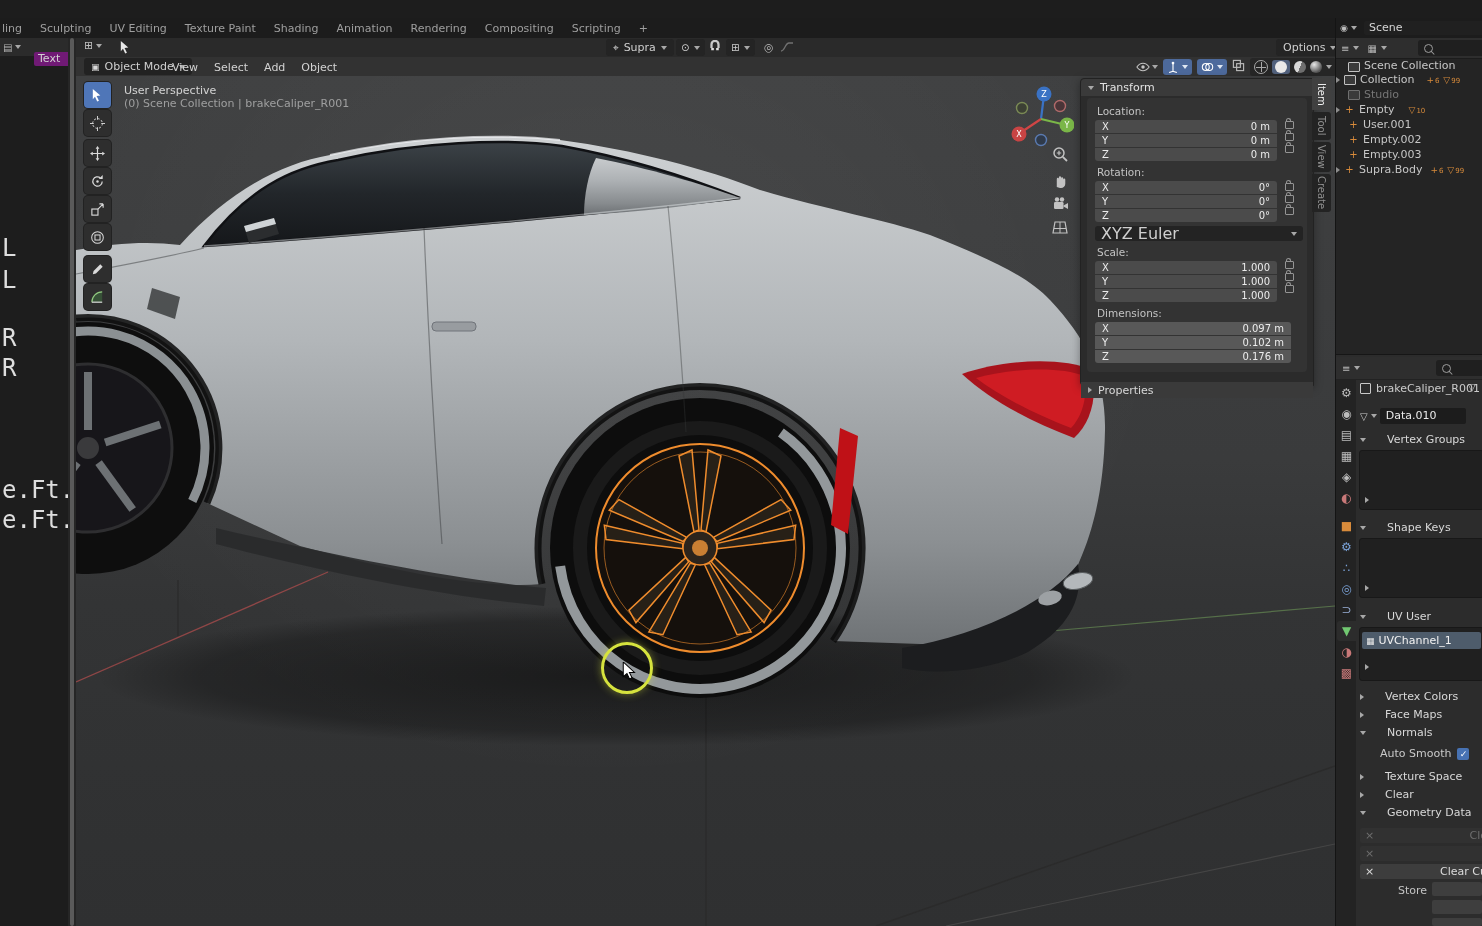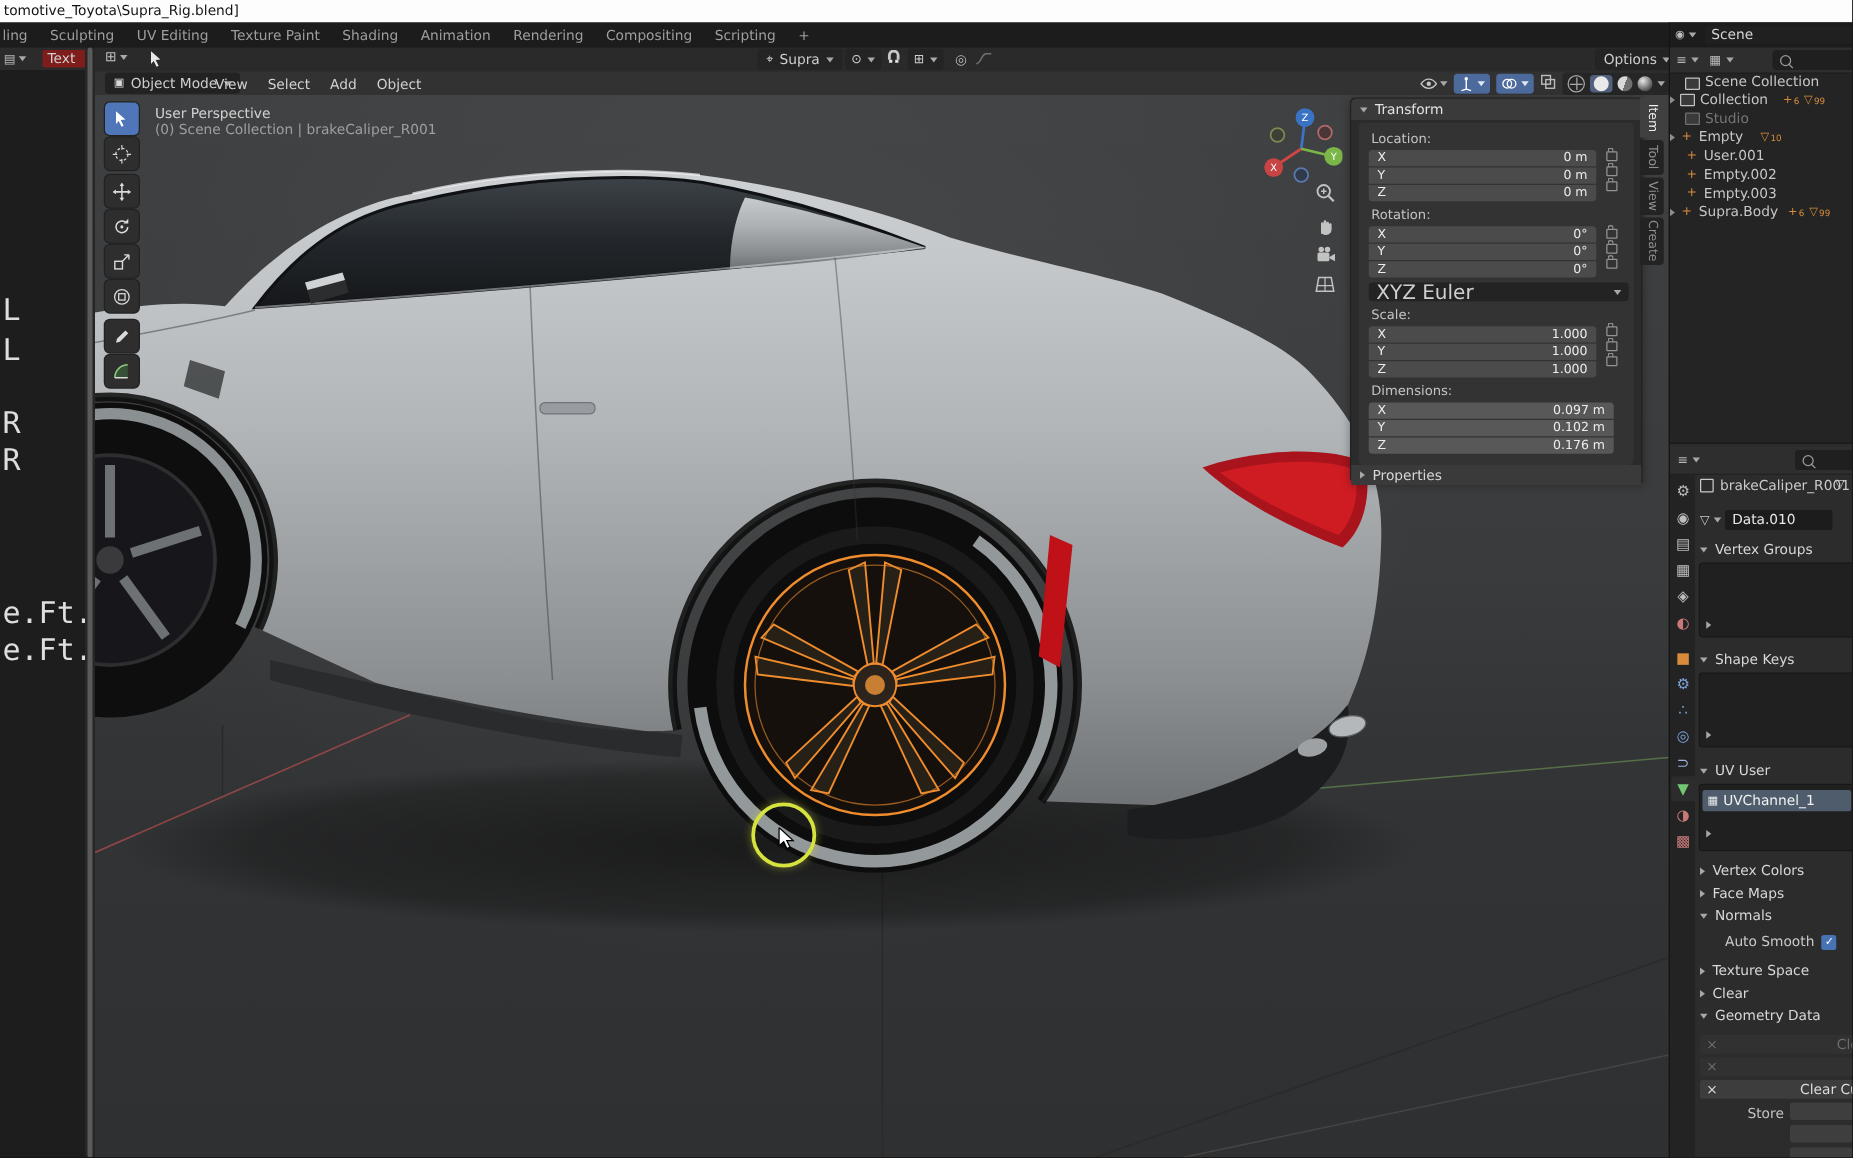--- a/index.html
+++ b/index.html
@@ -35,21 +35,21 @@
   .search{background:#1f1f1f;border-radius:3px;height:16px;display:flex;align-items:center;padding:0 6px;gap:5px;}
   .mag{width:7px;height:7px;border:1.3px solid #9c9c9c;border-radius:50%;position:relative;display:inline-block;}
   .mag:after{content:"";position:absolute;width:4.5px;height:1.3px;background:#9c9c9c;transform:rotate(45deg);left:5px;top:7.5px;}
   
   .orow{position:absolute;left:1336px;width:146px;height:15px;display:flex;align-items:center;gap:4px;font-size:11px;color:#c6c6c6;}
   .oic{color:#d88b3b;font-size:10px;width:11px;text-align:center;}
   .badge{color:#d88b3b;font-size:9px;display:flex;align-items:flex-end;gap:1px;}
   .badge small{font-size:7px;color:#d88b3b;}
   .coll{width:10px;height:8px;border:1px solid #c2c2c2;border-radius:1px;background:#3a3a3a;display:inline-block;}
   
-  .phead{position:absolute;left:1360px;display:flex;gap:6px;align-items:center;font-size:11px;color:#d8d8d8;}
+  .phead{position:absolute;left:1360px;display:flex;gap:21px;align-items:center;font-size:11px;color:#d8d8d8;}
   .plist{position:absolute;left:1359px;width:123px;background:#202020;border:1px solid #181818;border-radius:3px;}
   .ptab{position:absolute;left:1337px;width:19px;height:20px;display:flex;align-items:center;justify-content:center;font-size:12px;}
   .gbtn{position:absolute;left:1360px;width:122px;height:15px;background:#3d3d3d;border-radius:2px;display:flex;align-items:center;padding:0 5px;gap:6px;color:#dcdcdc;overflow:hidden;}
   .gbtn.dis{background:#313131;color:#6d6d6d;}
   .cb{width:12px;height:12px;background:#4772b3;border-radius:2px;color:#fff;font-size:9px;display:flex;align-items:center;justify-content:center;}
   
   .sph{width:12px;height:12px;border-radius:50%;display:inline-block;}
   .sph.wire{border:1px solid #a8a8a8;background:
      linear-gradient(#a8a8a8,#a8a8a8) center/10px 1px no-repeat,
      linear-gradient(#a8a8a8,#a8a8a8) center/1px 10px no-repeat;}
@@ -57,23 +57,20 @@
   .sph.mat{background:linear-gradient(110deg,#d8d8d8 50%,#6f6f6f 50%);}
   .sph.rend{background:radial-gradient(circle at 35% 30%,#e8e8e8,#555 70%);}
   .hl{background:#4d6a9c;border-radius:3px;display:flex;align-items:center;gap:3px;padding:0 4px;height:16px;}
   .mono{font-family:"DejaVu Sans Mono",monospace;}
 </style>
 </head>
 <body>
 
 <div id="app">
 
-  <div class="abs" style="left:0;top:0;width:1482px;height:18px;background:#fdfdfd;color:#111;">
-    <span class="abs txt" style="left:3px;top:2px;font-size:11px;">tomotive_Toyota\Supra_Rig.blend]</span>
-  </div>
 
   <div class="abs flex" style="left:0;top:18px;width:1482px;height:20px;background:#1c1c1c;border-bottom:1px solid #141414;">
     <span class="tab" style="padding-left:2px;">ling</span>
     <span class="tab">Sculpting</span>
     <span class="tab">UV Editing</span>
     <span class="tab">Texture Paint</span>
     <span class="tab">Shading</span>
     <span class="tab">Animation</span>
     <span class="tab">Rendering</span>
     <span class="tab">Compositing</span>
@@ -84,21 +81,21 @@
   <div class="abs flex" style="left:1336px;top:18px;width:146px;height:20px;background:#1c1c1c;gap:3px;">
     <span style="color:#bdbdbd;font-size:9px;margin-left:4px;">◉</span>
     <span class="cv"></span>
     <span class="abs" style="left:28px;top:3px;width:118px;height:14px;background:#202020;border-radius:2px;padding:0 5px;color:#d6d6d6;line-height:14px;">Scene</span>
   </div>
 
   <div class="abs" style="left:0;top:38px;width:68px;height:888px;background:#1d1d1d;">
     <div class="abs flex" style="left:0;top:0;width:68px;height:18px;background:#2b2b2b;gap:3px;">
       <span style="color:#b5b5b5;font-size:10px;margin-left:3px;">▤</span>
       <span class="cv"></span>
-      <span class="abs" style="left:34px;top:2px;width:34px;height:14px;background:#7f1d1d;color:#d0d0d0;padding:0 4px;line-height:14px;border-radius:2px 0 0 2px;">Text</span>
+      <span class="abs" style="left:34px;top:14px;width:34px;height:14px;background:#701a75;color:#d0d0d0;padding:0 4px;line-height:14px;border-radius:2px 0 0 2px;">Text</span>
     </div>
     <div class="abs mono" style="left:2px;top:196px;font-size:24px;color:#dedede;">L</div>
     <div class="abs mono" style="left:2px;top:228px;font-size:24px;color:#dedede;">L</div>
     <div class="abs mono" style="left:2px;top:286px;font-size:24px;color:#dedede;">R</div>
     <div class="abs mono" style="left:2px;top:316px;font-size:24px;color:#dedede;">R</div>
     <div class="abs mono" style="left:2px;top:438px;font-size:24px;color:#dedede;">e.Ft.</div>
     <div class="abs mono" style="left:2px;top:468px;font-size:24px;color:#dedede;">e.Ft.</div>
   </div>
 
   <div class="abs" style="left:68px;top:38px;width:8px;height:888px;background:#262626;">
@@ -479,21 +476,21 @@
     <div class="abs" style="left:204px;top:100px;">
       <span class="lock"></span>
         <span class="lock"></span>
         <span class="lock"></span>
       </div>
     <div class="abs" style="left:204px;top:178px;">
       <span class="lock"></span>
         <span class="lock"></span>
         <span class="lock"></span>
       </div>
-    <div class="flex" style="height:16px;background:#3a3a3a;gap:6px;padding:0 7px;margin-top:0;">
+    <div class="flex" style="height:16px;background:#3a3a3a;gap:6px;padding:0 7px;margin-top:10px;">
       <span class="cr"></span>
       <span style="color:#d8d8d8;">Properties</span>
     </div>
   </div>
 
   <div class="vtab active" style="top:78px;height:32px;">Item</div>
   <div class="vtab" style="top:112px;height:28px;">Tool</div>
   <div class="vtab" style="top:142px;height:30px;">View</div>
   <div class="vtab" style="top:174px;height:38px;">Create</div>
 

